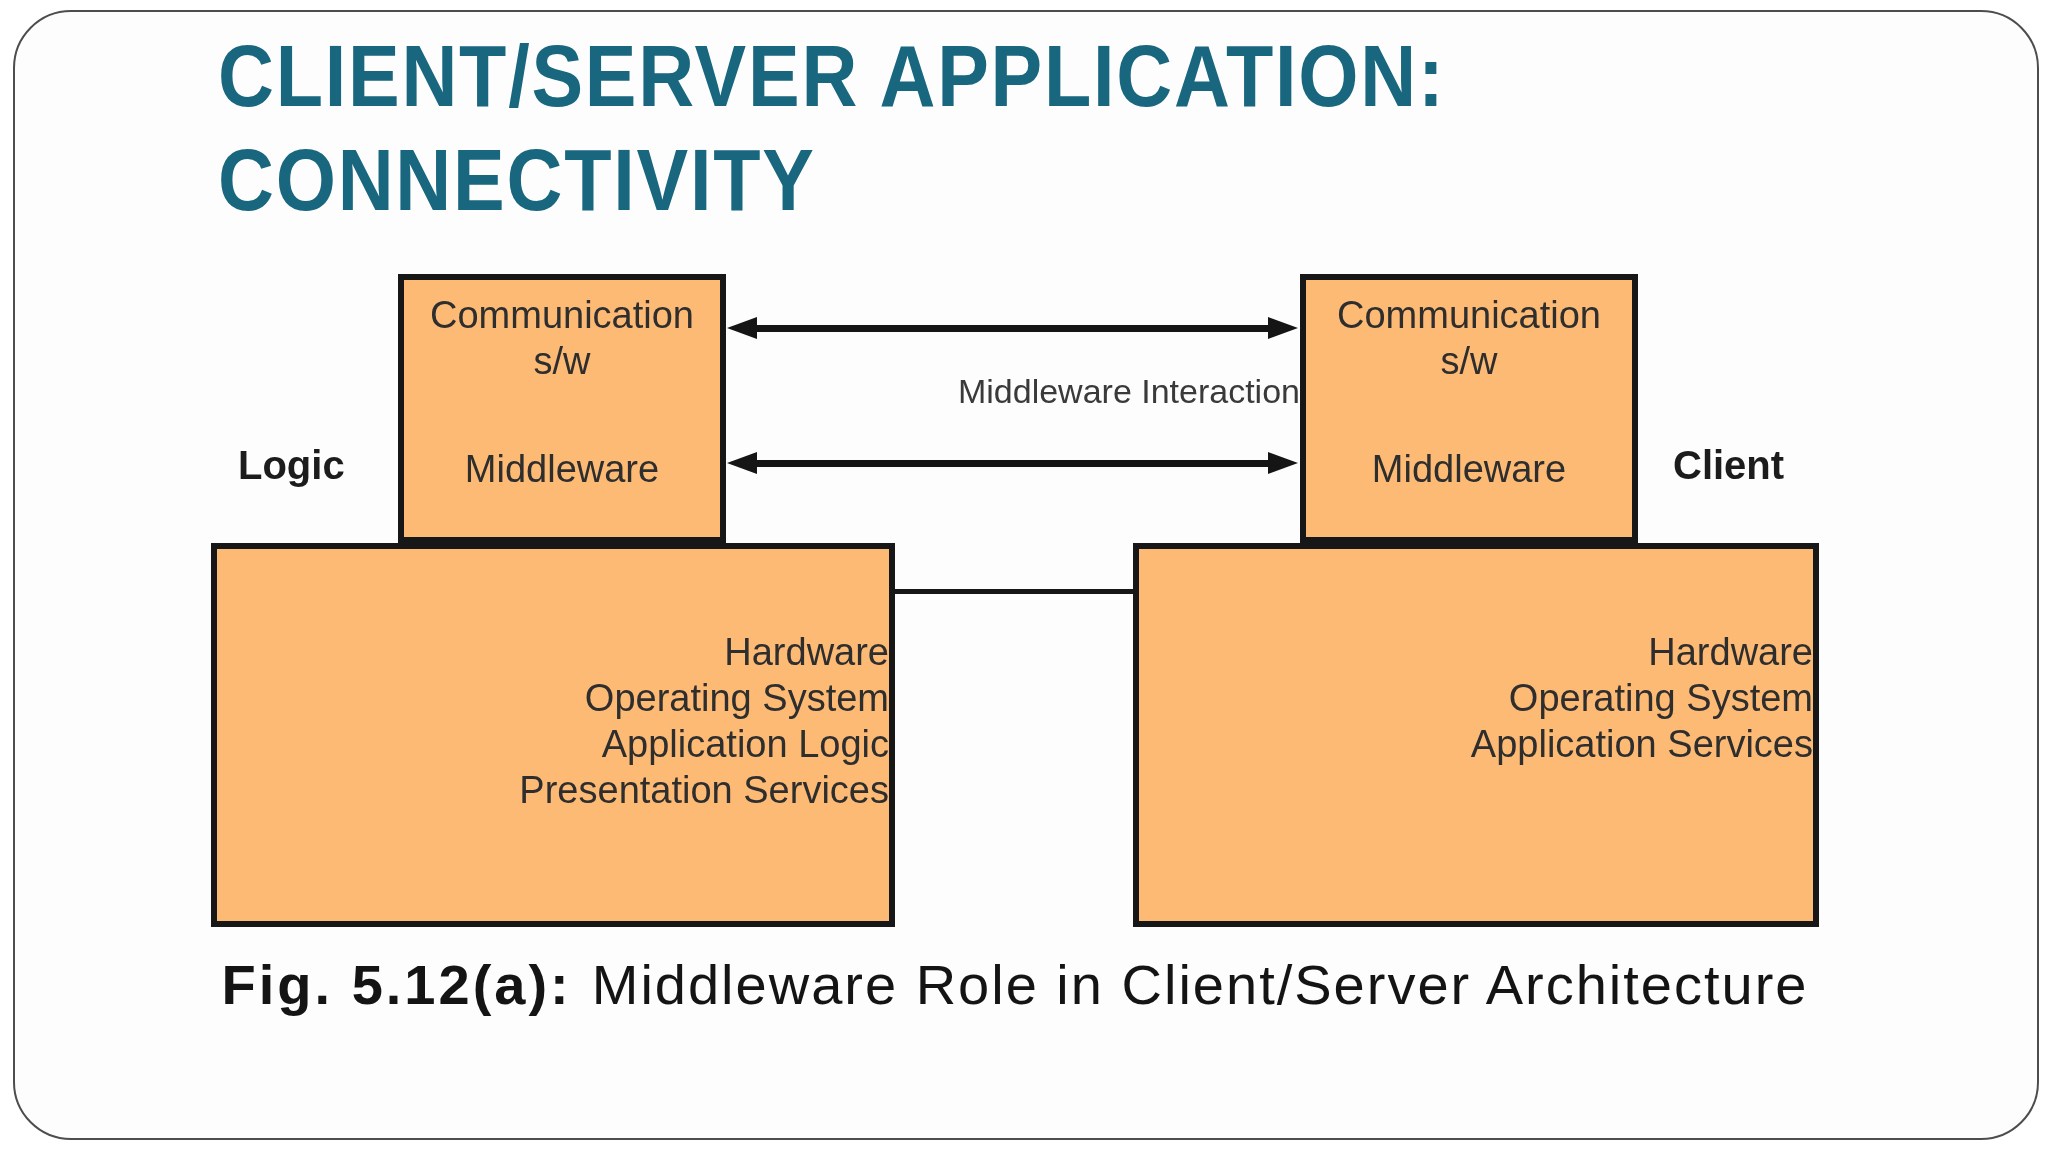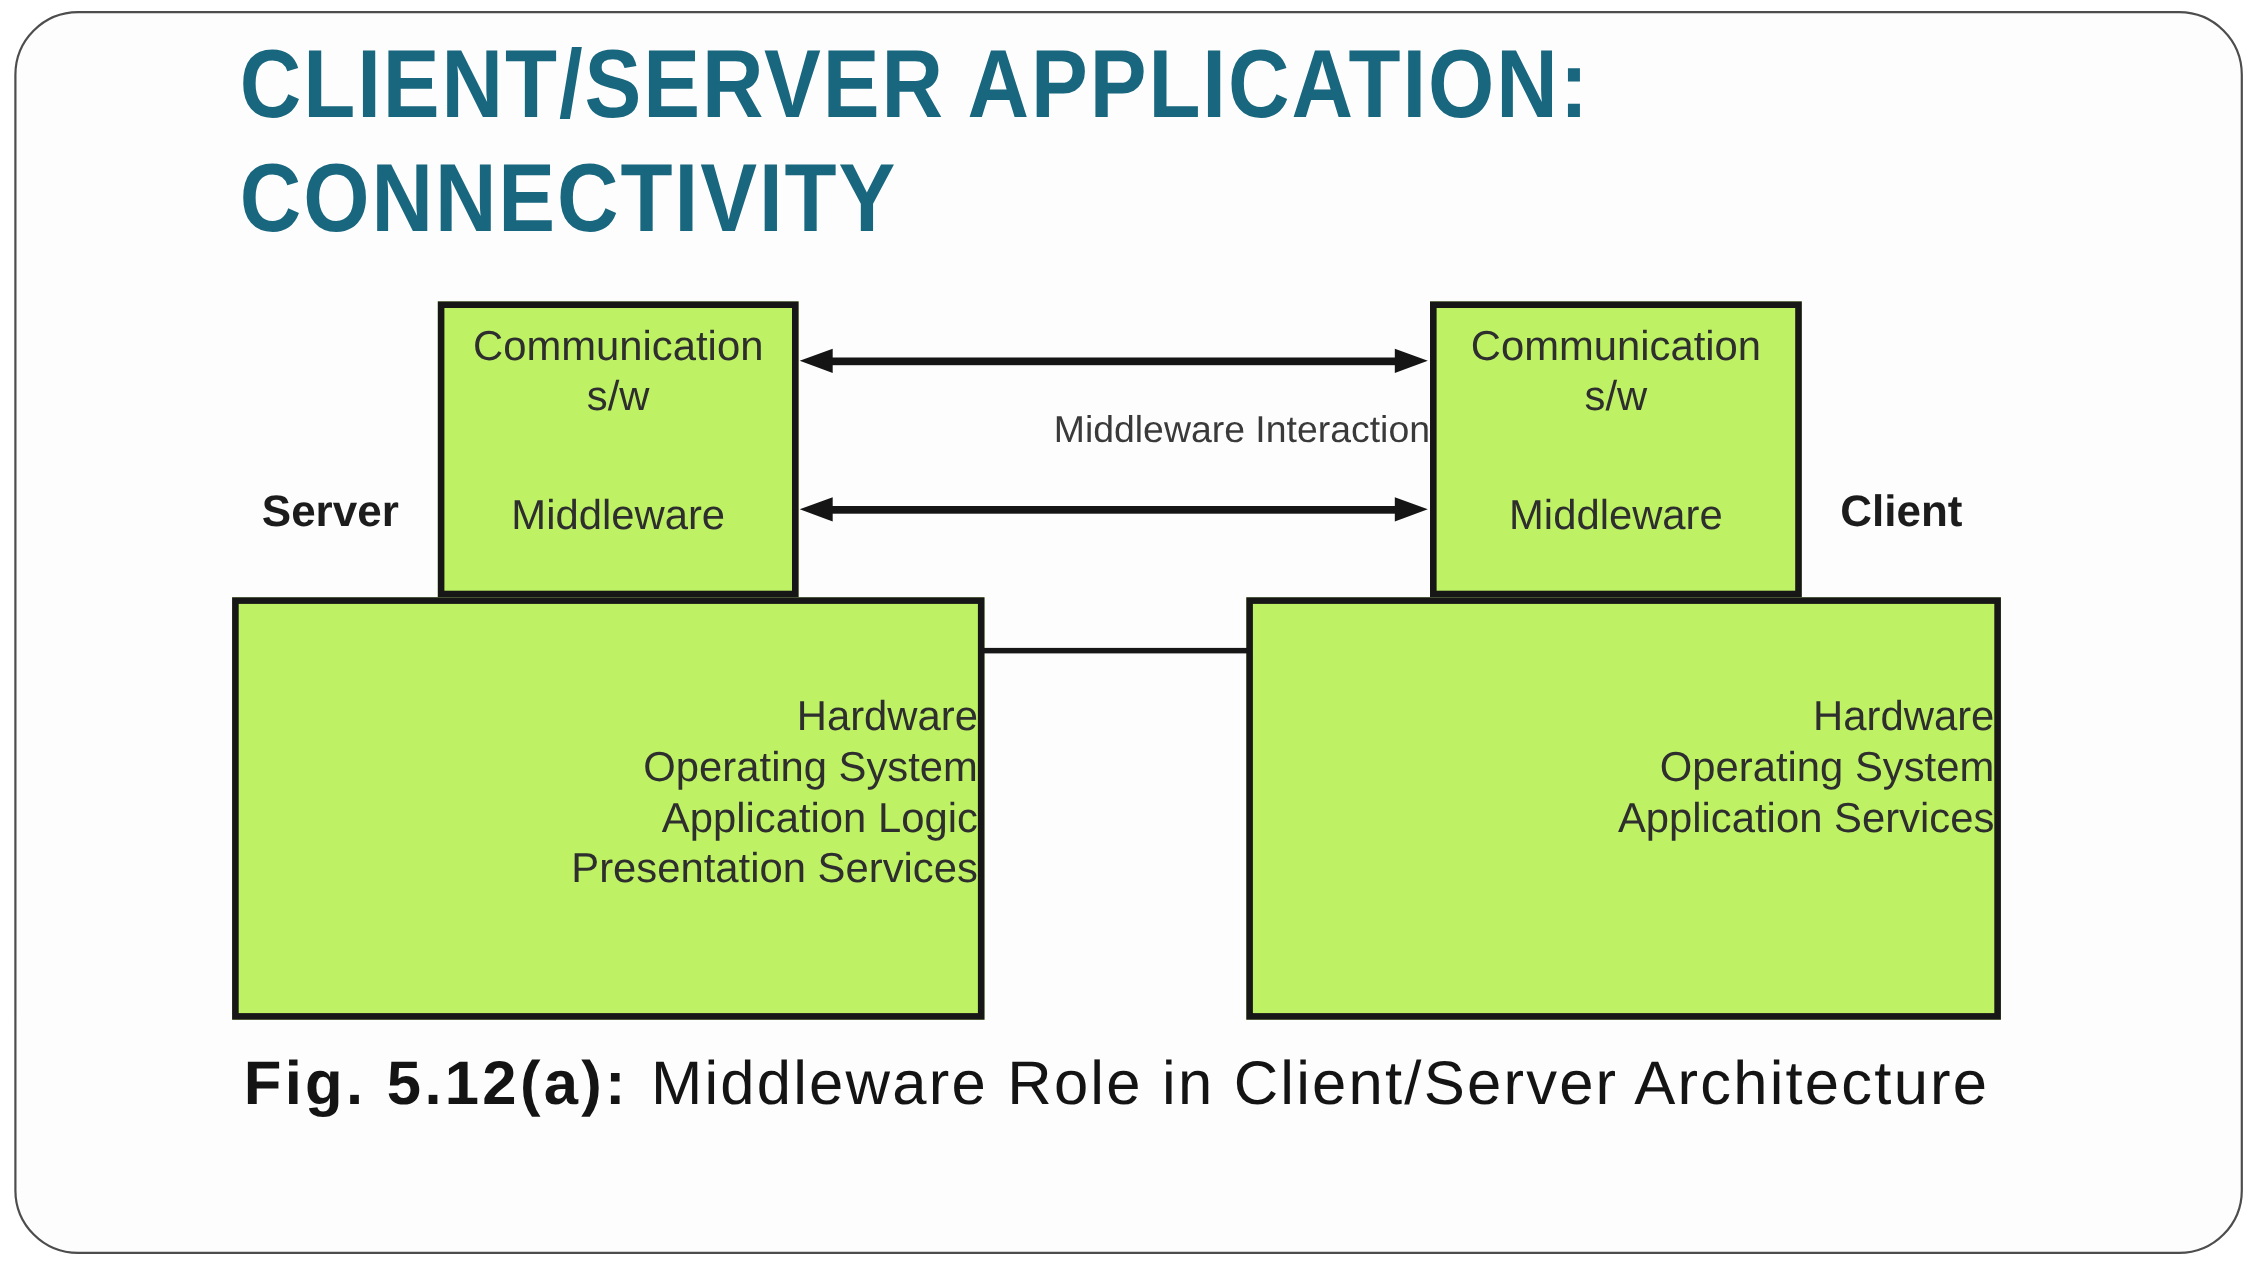--- a/index.html
+++ b/index.html
@@ -7,21 +7,21 @@
   .card{
     position:absolute;left:13px;top:10px;width:2022px;height:1126px;
     background:#fdfdfd;border:2px solid #4d4d4d;border-radius:58px;
   }
   .title{
     position:absolute;left:218px;top:24px;
     font-size:88px;font-weight:bold;line-height:104px;letter-spacing:2px;
     transform:scaleX(0.88);transform-origin:left top;white-space:nowrap;
   }
   .figure{position:absolute;left:0;top:0;width:2048px;height:1152px;}
-  .dbox{position:absolute;background:#bef264;border:6px solid #171717;box-sizing:border-box;}
+  .dbox{position:absolute;background:#fdba74;border:6px solid #171717;box-sizing:border-box;}
   .boxtext{color:#2e2e2e;font-size:38px;line-height:46px;text-align:center;}
   .comm{position:absolute;left:0;right:0;top:12px;}
   .mw{position:absolute;left:0;right:0;top:166px;}
   .side-label{position:absolute;font-size:40px;font-weight:bold;color:#1c1c1c;}
   .arrow{position:absolute;height:22px;}
   .arrow .shaft{position:absolute;left:22px;right:22px;top:8px;height:7px;background:#151515;}
   .arrow .head-left{position:absolute;left:0;top:0;width:0;height:0;
     border-top:11px solid transparent;border-bottom:11px solid transparent;border-right:30px solid #151515;}
   .arrow .head-right{position:absolute;right:0;top:0;width:0;height:0;
     border-top:11px solid transparent;border-bottom:11px solid transparent;border-left:30px solid #151515;}
@@ -40,21 +40,21 @@
 
 <div class="card"></div>
 
 <div class="title" style="color: rgb(25, 103, 127);">
   <div>CLIENT/SERVER APPLICATION:</div>
   <div>CONNECTIVITY</div>
 </div>
 
 <div class="figure">
 
-  <div class="side-label" style="left:238px;top:443px;">Server</div>
+  <div class="side-label" style="left:238px;top:443px;">Logic</div>
 
   <div class="side-label" style="left:1673px;top:443px;">Client</div>
 
   <div class="dbox" style="left:398px;top:274px;width:328px;height:269px;">
     <div class="boxtext comm">
       <div>Communication</div>
       <div>s/w</div>
     </div>
     <div class="boxtext mw">Middleware</div>
   </div>

